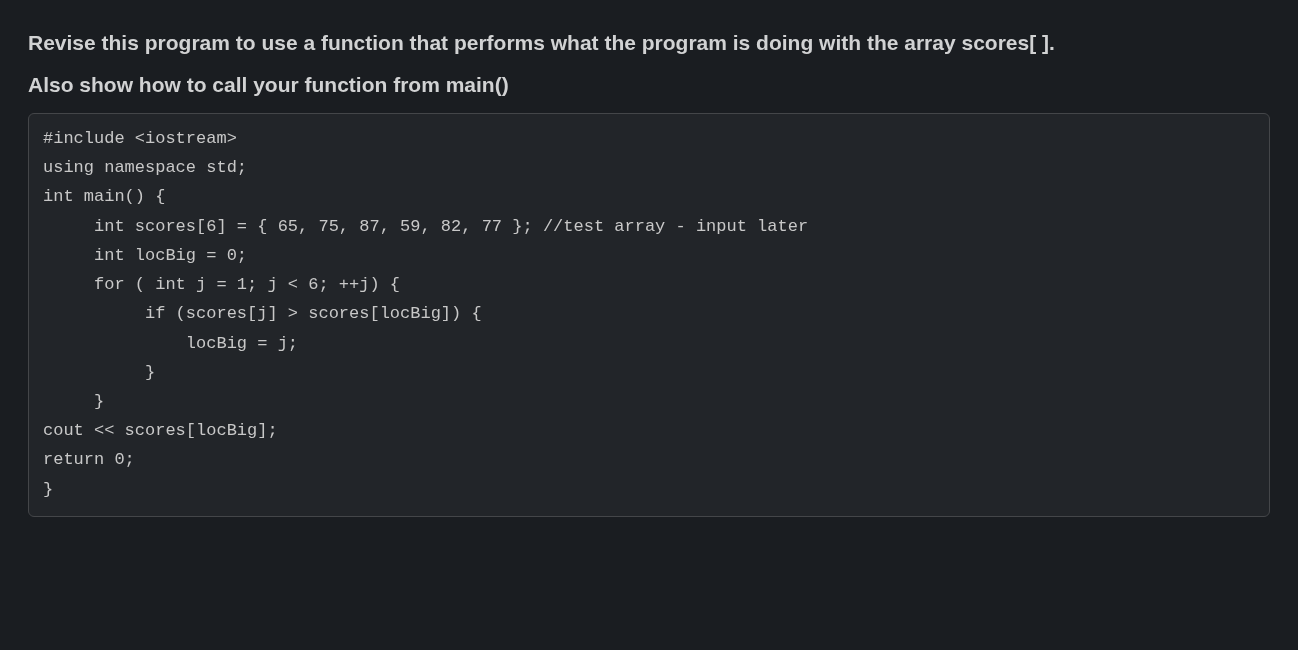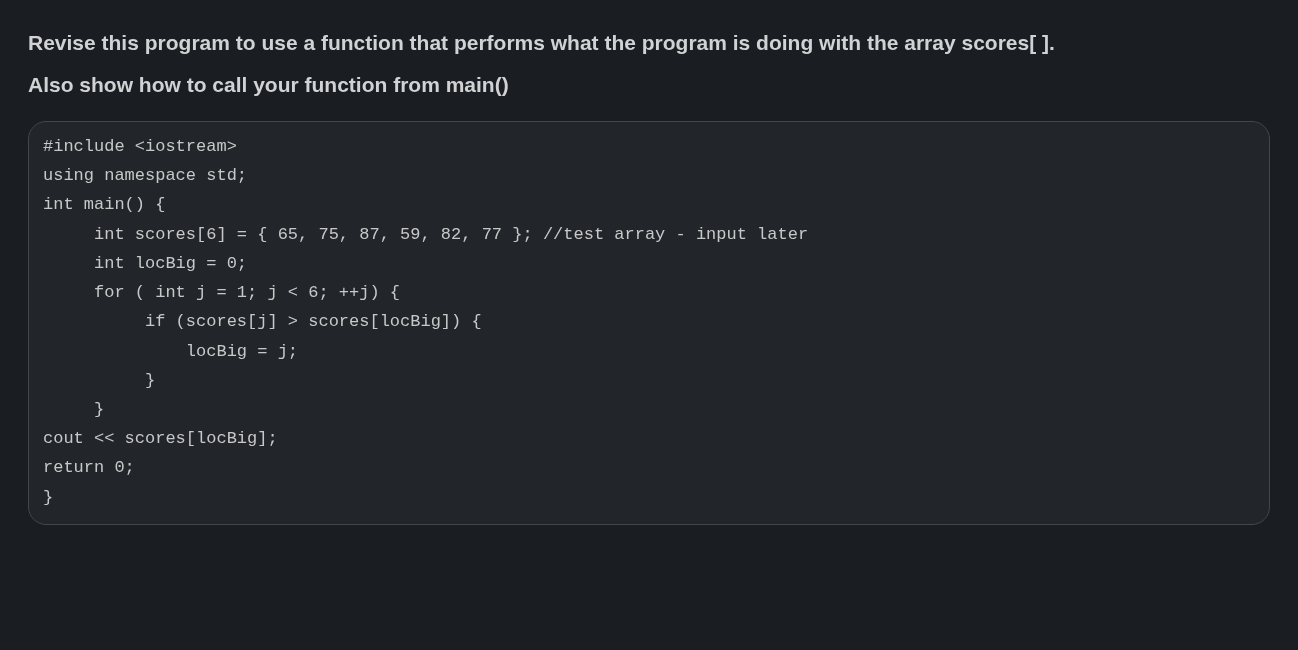--- a/index.html
+++ b/index.html
@@ -16,26 +16,26 @@
     min-height: 650px;
   }
   .instruction {
     font-size: 21px;
     font-weight: 700;
     line-height: 1.45;
     color: #d1d2d3;
     margin-bottom: 12px;
   }
   .instruction-para2 {
-    margin-bottom: 20px;
+    margin-bottom: 12px;
   }
   .code-block {
     background-color: #222529;
     border: 1px solid #444649;
-    border-radius: 18px;
+    border-radius: 6px;
     padding: 10px 14px 12px 14px;
     font-family: "SFMono-Regular", Consolas, "Liberation Mono", Menlo, monospace;
     font-size: 17px;
     line-height: 1.72;
     color: #c8c8c8;
     white-space: pre;
     overflow-x: auto;
   }
 </style>
 </head>

